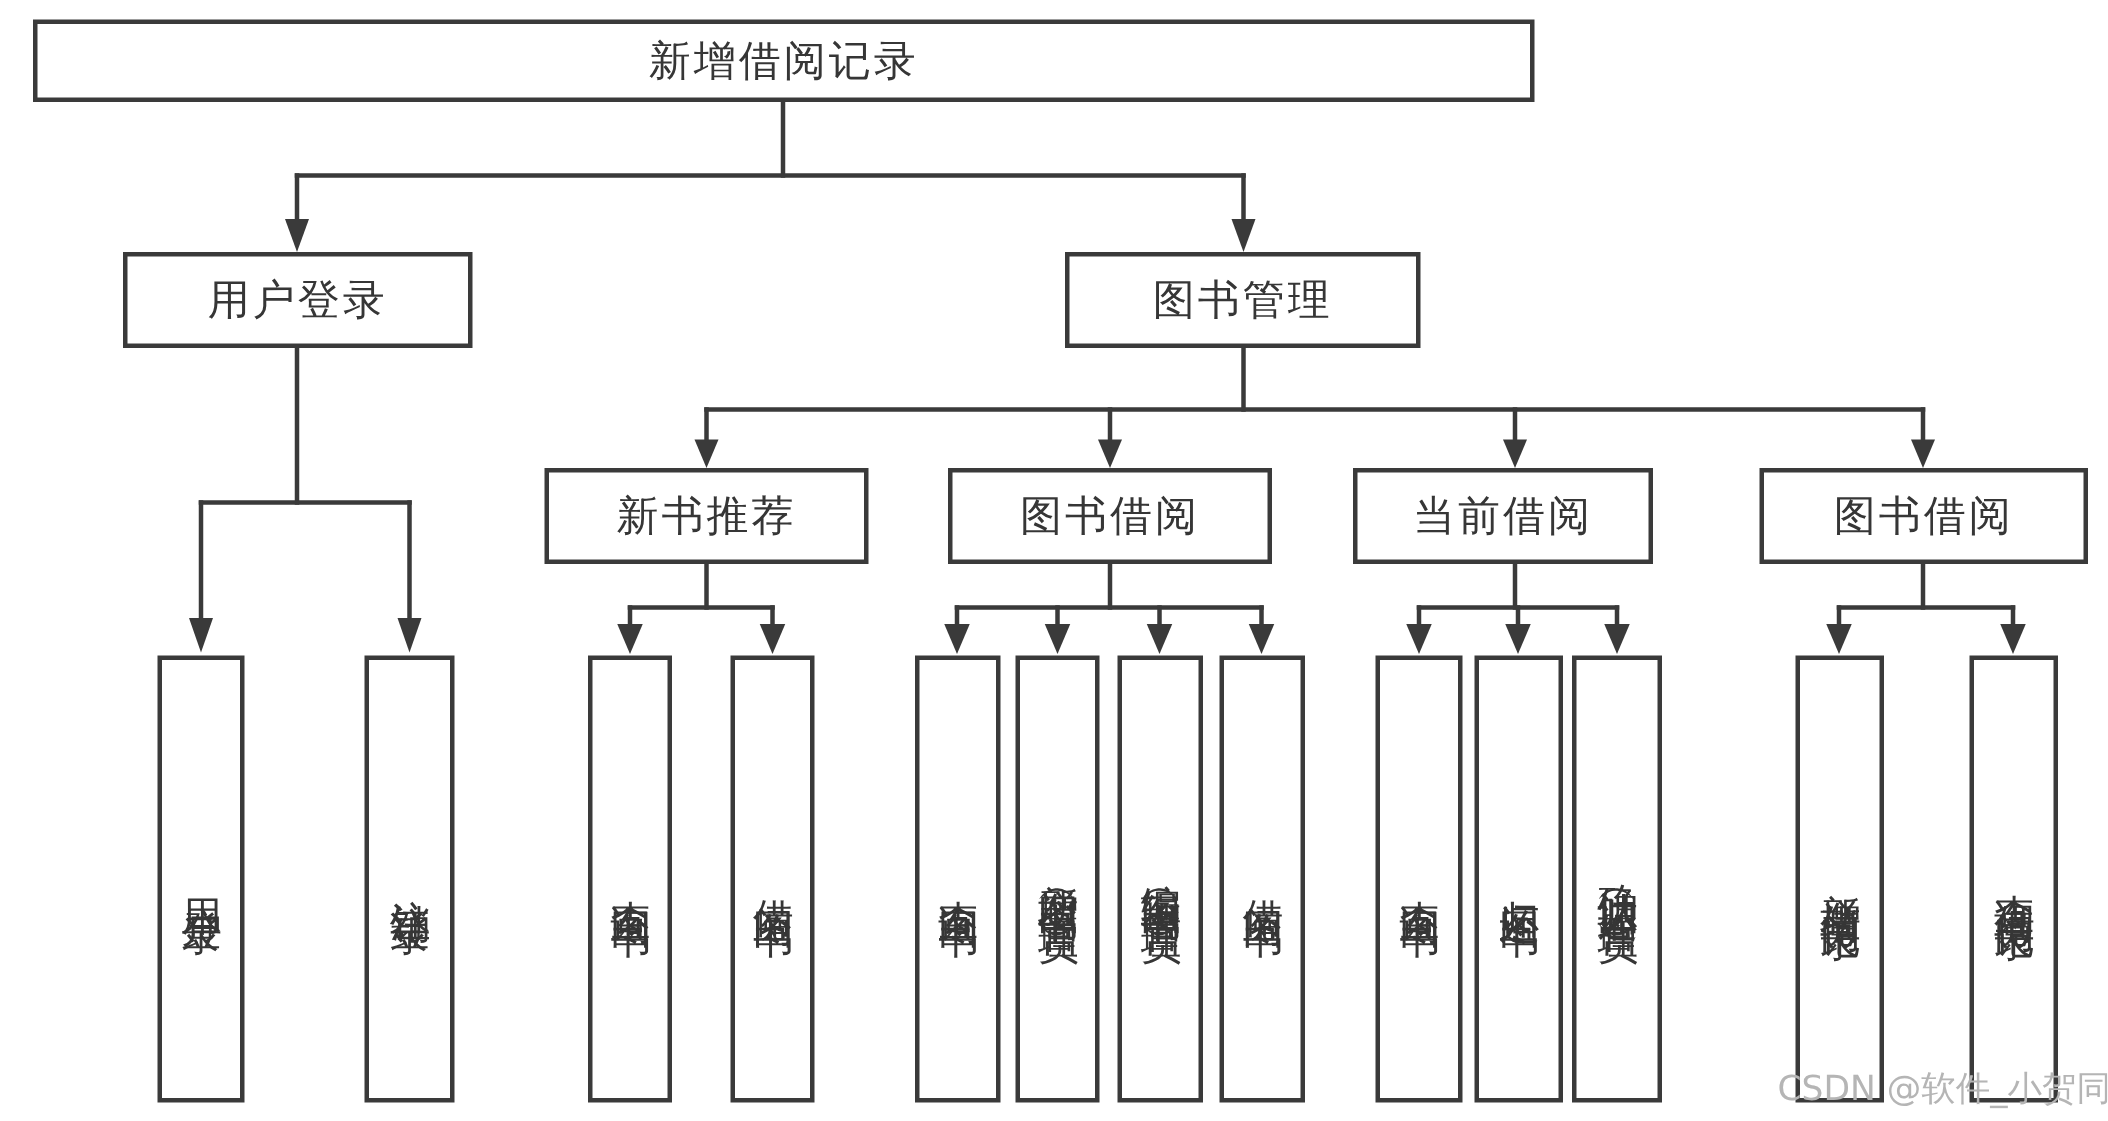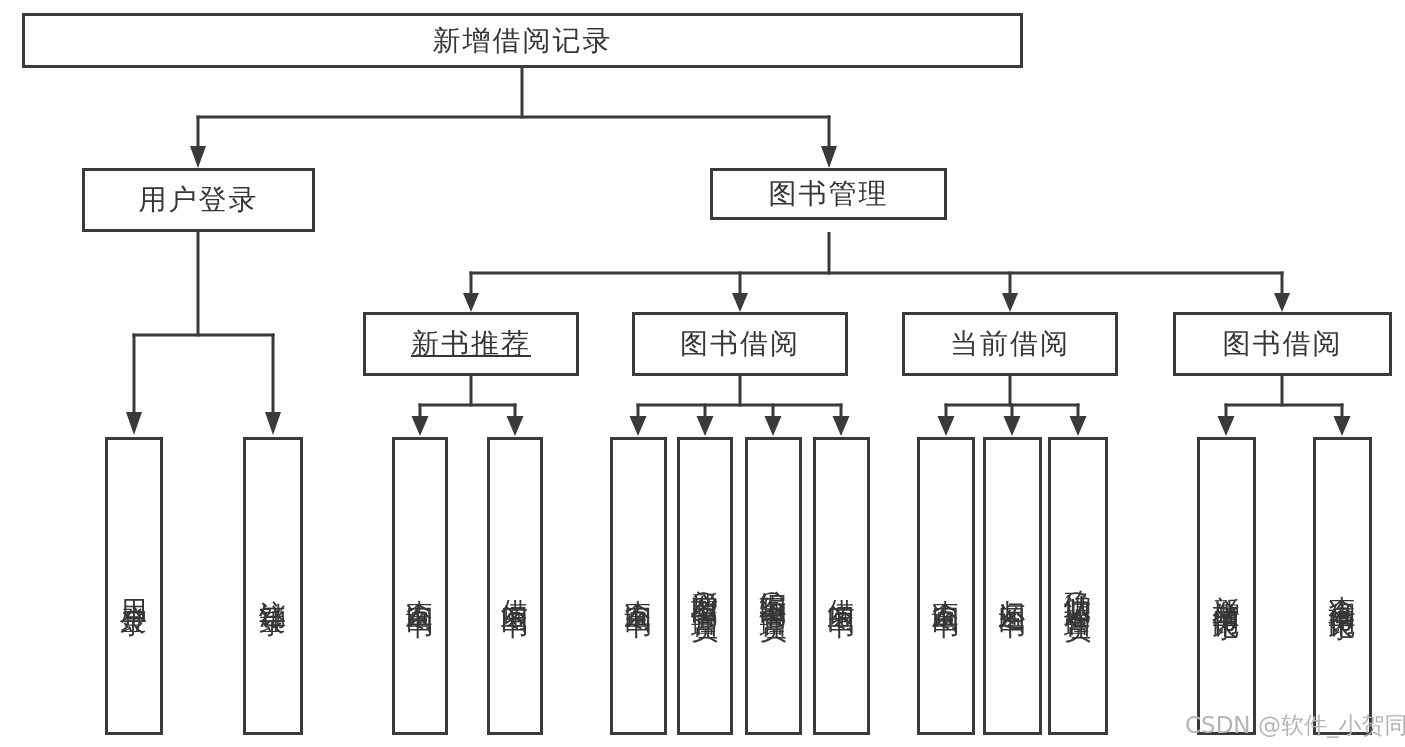--- a/index.html
+++ b/index.html
@@ -117,25 +117,25 @@
       <line x1="1226" y1="403.5" x2="1226" y2="418"></line>
       <polygon points="1217.5,416 1234.5,416 1226,436" fill="#3a3a3a" stroke="none"></polygon>
       <line x1="1342" y1="403.5" x2="1342" y2="418"></line>
       <polygon points="1333.5,416 1350.5,416 1342,436" fill="#3a3a3a" stroke="none"></polygon>
     </g>
   </svg>
 
   <div class="node h-node" style="left:22px; top:13px; width:1001px; height:55px;">新增借阅记录</div>
 
   <div class="node h-node" style="left:82px; top:168px; width:233px; height:64px;">用户登录</div>
-  <div class="node h-node" style="left:710px; top:168px; width:237px; height:52px;">图书管理</div>
+  <div class="node h-node" style="left:710px; top:168px; width:237px; height:64px;">图书管理</div>
 
-  <div class="node h-node" style="left:363px; top:312px; width:216px; height:64px;text-decoration:underline;">新书推荐</div>
+  <div class="node h-node" style="left:363px; top:312px; width:216px; height:64px;">新书推荐</div>
   <div class="node h-node" style="left:632px; top:312px; width:216px; height:64px;">图书借阅</div>
-  <div class="node h-node" style="left:902px; top:312px; width:216px; height:64px;">当前借阅</div>
+  <div class="node h-node" style="left:902px; top:312px; width:200px; height:64px;">当前借阅</div>
   <div class="node h-node" style="left:1173px; top:312px; width:219px; height:64px;">图书借阅</div>
 
   <div class="node v-node" style="left:105px; top:437px; width:58px; height:298px;">用户登录</div>
   <div class="node v-node" style="left:243px; top:437px; width:60px; height:298px;">注销登录</div>
 
   <div class="node v-node" style="left:392px; top:437px; width:56px; height:298px;">查询图书</div>
   <div class="node v-node" style="left:487px; top:437px; width:56px; height:298px;">借阅图书</div>
 
   <div class="node v-node" style="left:610px; top:437px; width:57px; height:298px;">查询图书</div>
   <div class="node v-node" style="left:677px; top:437px; width:56px; height:298px;">新增图书（管理员）</div>

